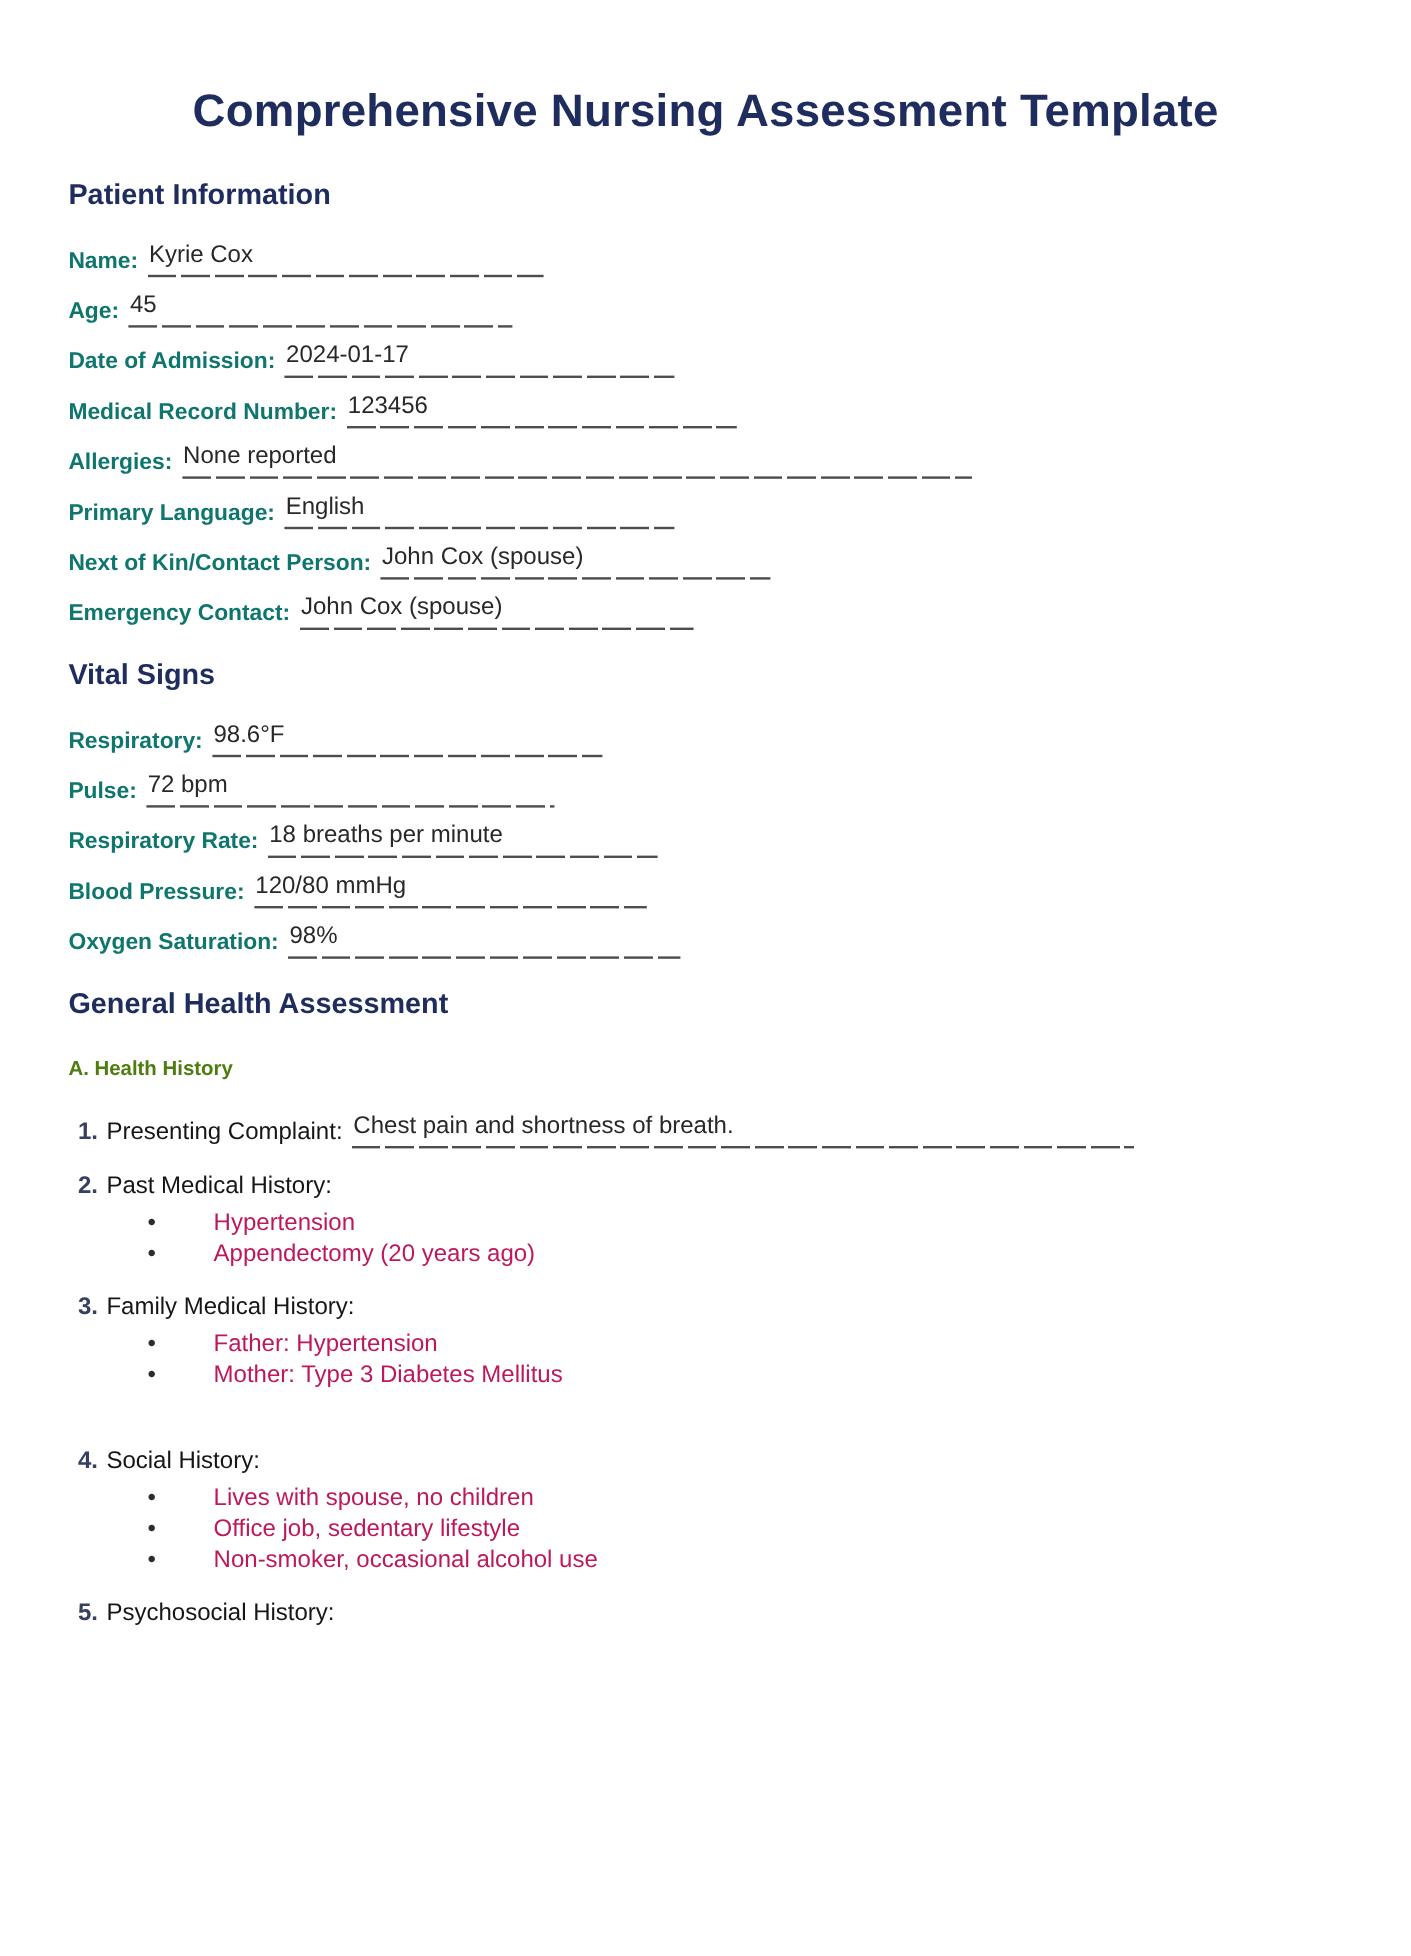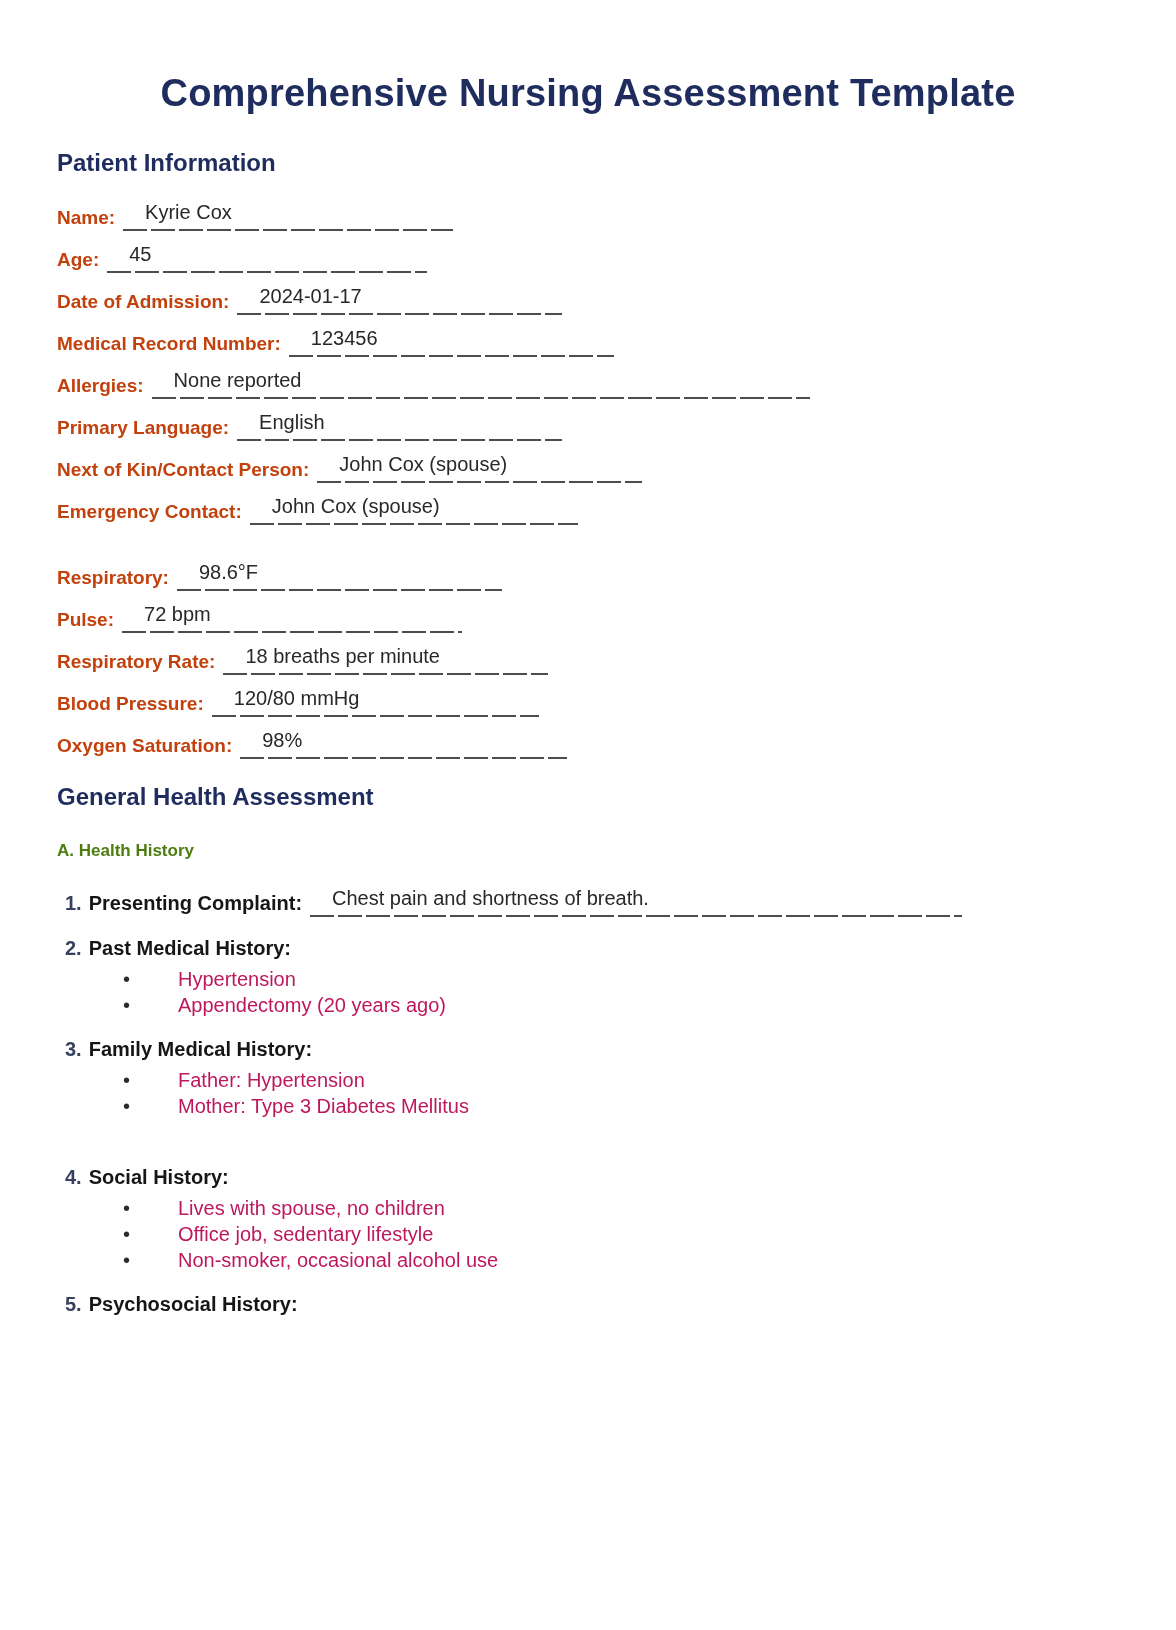--- a/index.html
+++ b/index.html
@@ -38,35 +38,35 @@
 
   
   .field {
     display: flex;
     align-items: flex-end;
     height: 42px;
   }
   .flabel {
     font-size: 19px;
     font-weight: bold;
-    color: #c2410c;
+    color: #0f766e;
     white-space: nowrap;
     flex: 0 0 auto;
     padding-bottom: 2px;
   }
   .fline {
     display: inline-block;
     position: relative;
     height: 34px;
     margin-left: 8px;
     background: repeating-linear-gradient(to right, #4d4d4d 0 24px, transparent 24px 28px) left bottom / 100% 2px no-repeat;
   }
   .fvalue {
     position: absolute;
-    left: 22px;
+    left: 1px;
     bottom: 7px;
     font-size: 20px;
     color: #282828;
     white-space: nowrap;
   }
 
   
   .hitem { margin-top: 20px; }
   .hitem.gap-lg { margin-top: 47px; }
   .hrow {
@@ -78,21 +78,21 @@
     font-size: 20px;
     font-weight: bold;
     color: #37415f;
     padding-left: 8px;
     margin-right: 7px;
     white-space: nowrap;
     padding-bottom: 2px;
   }
   .hlabel {
     font-size: 20px;
-    font-weight: bold;
+    font-weight: normal;
     color: #161616;
     white-space: nowrap;
     padding-bottom: 2px;
   }
   .hrow .fline { height: 36px; }
   .bullets {
     list-style: none;
     margin-top: 4px;
   }
   .bullets li {
@@ -163,20 +163,21 @@
     </div>
     <div class="field">
       <span class="flabel">Emergency Contact:</span>
       <span class="fline" style="width:328px">
         <span class="fvalue">John Cox (spouse)</span>
       </span>
     </div>
   </div>
 
   <div class="section gap-top">
+    <h2 class="section-heading">Vital Signs</h2>
 
     <div class="field">
       <span class="flabel">Respiratory:</span>
       <span class="fline" style="width:325px">
         <span class="fvalue">98.6°F</span>
       </span>
     </div>
     <div class="field">
       <span class="flabel">Pulse:</span>
       <span class="fline" style="width:340px">

